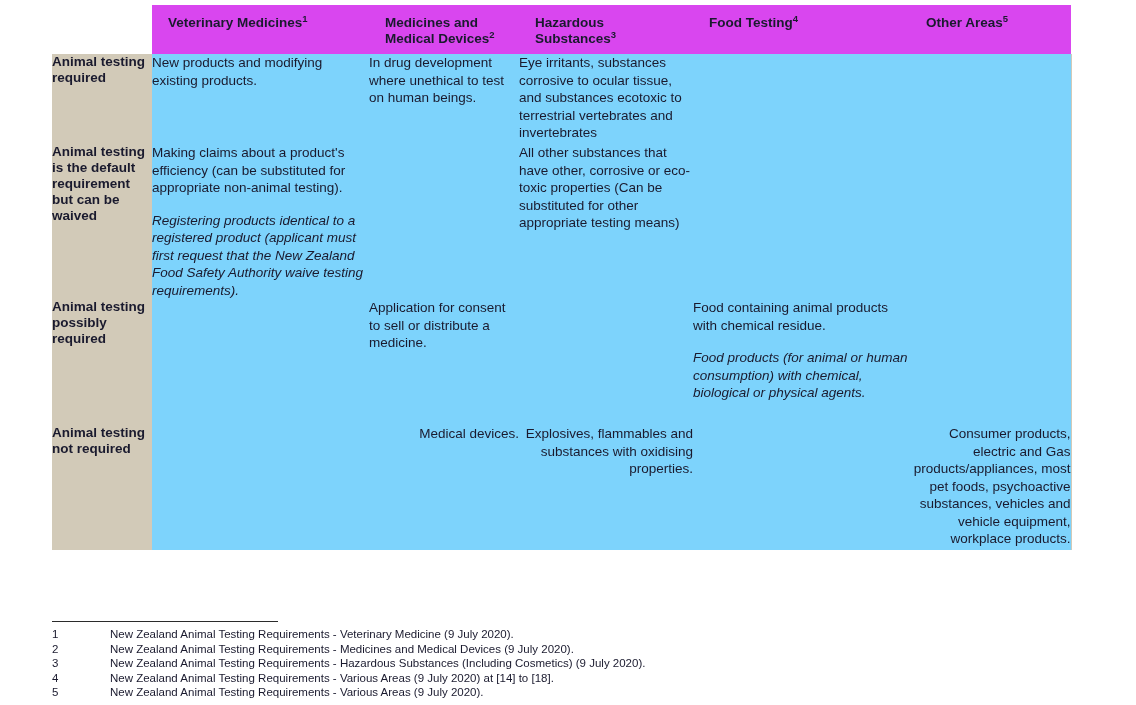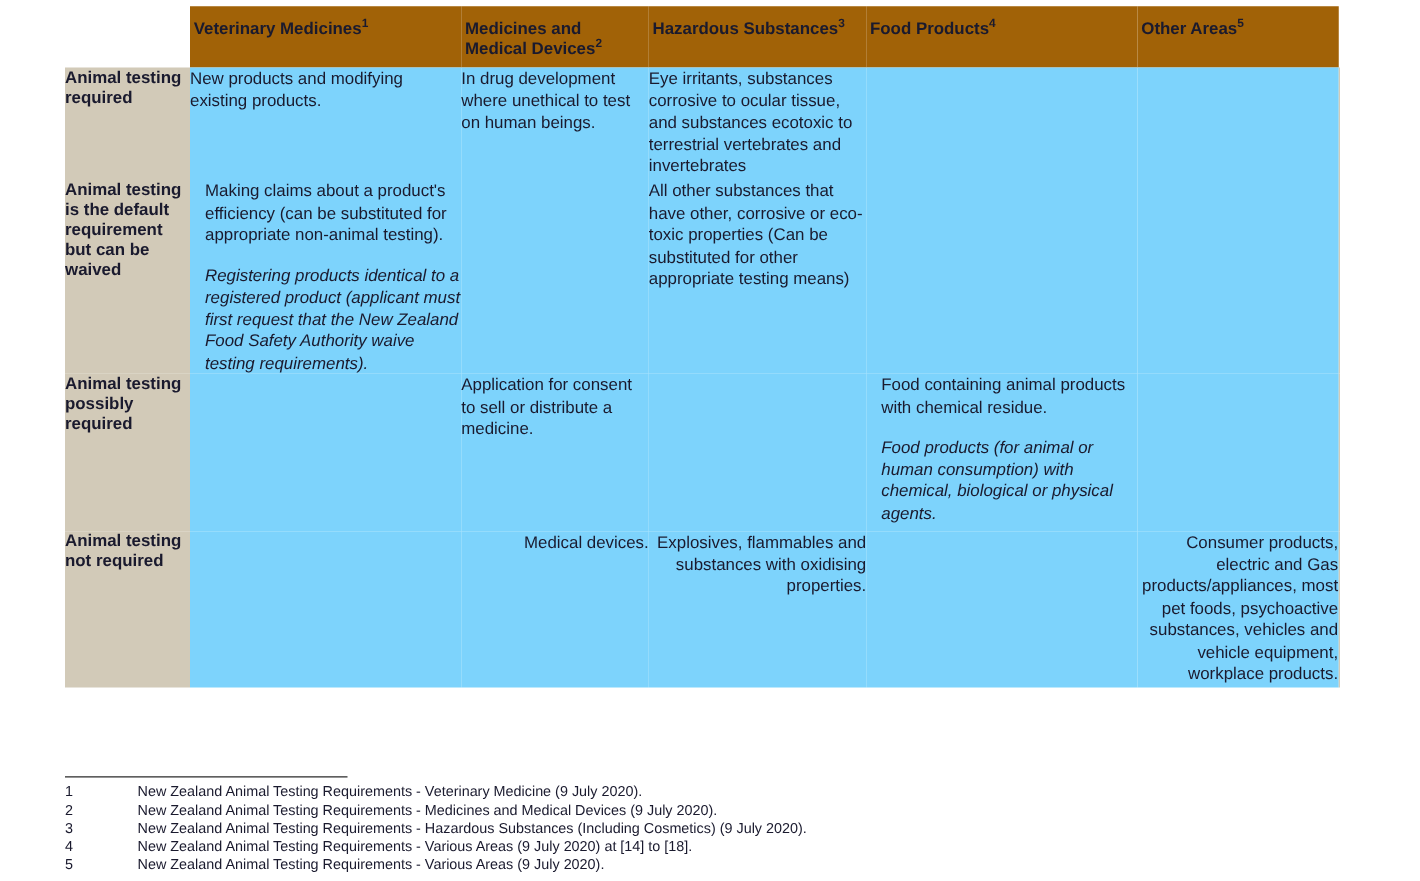--- a/index.html
+++ b/index.html
@@ -45,26 +45,26 @@
   
   col.c-label   { width: 100px; }
   col.c-vet     { width: 217px; }
   col.c-med     { width: 150px; }
   col.c-haz     { width: 174px; }
   col.c-food    { width: 217px; }
   col.c-other   { width: 161px; }
 
   
   tr.head-row > th {
-    background: #a16207;
+    background: #d946ef;
     font-size: 13.5px;
     font-weight: bold;
     line-height: 15.5px;
     text-align: left;
-    padding: 10px 8px 8px 3px;
+    padding: 10px 8px 8px 16px;
     height: 20px;
   }
   tr.head-row > th.head-blank {
     background: #ffffff;
     padding: 0;
   }
 
   
   td.row-label {
     background: #d2cab8;
@@ -85,21 +85,21 @@
   }
   td.body-cell.last-col {
     border-right: 1px solid #d2cab8;
   }
   tr.body-row.last-row td.body-cell {
     border-bottom: none;
     text-align: right;
   }
 
   td.body-cell p {
-    margin: 0 0 15px 12px;
+    margin: 0 0 15px 0;
   }
   td.body-cell p:last-child {
     margin-bottom: 0;
     font-style: italic;
   }
 
   sup {
     font-size: 9.5px;
     vertical-align: super;
     line-height: 0;
@@ -156,21 +156,21 @@
       <col class="c-food">
       <col class="c-other">
     </colgroup>
 
     <thead>
       <tr class="head-row">
         <th class="head-blank"></th>
         <th><span>Veterinary Medicines</span><sup>1</sup></th>
         <th><span>Medicines and Medical Devices</span><sup>2</sup></th>
         <th><span>Hazardous Substances</span><sup>3</sup></th>
-        <th><span>Food Products</span><sup>4</sup></th>
+        <th><span>Food Testing</span><sup>4</sup></th>
         <th><span>Other Areas</span><sup>5</sup></th>
       </tr>
     </thead>
 
     <tbody>
 
       <tr class="body-row r1">
         <td class="row-label">Animal testing required</td>
         <td class="body-cell">New products and modifying existing products.</td>
         <td class="body-cell">In drug development where unethical to test on human beings.</td>

